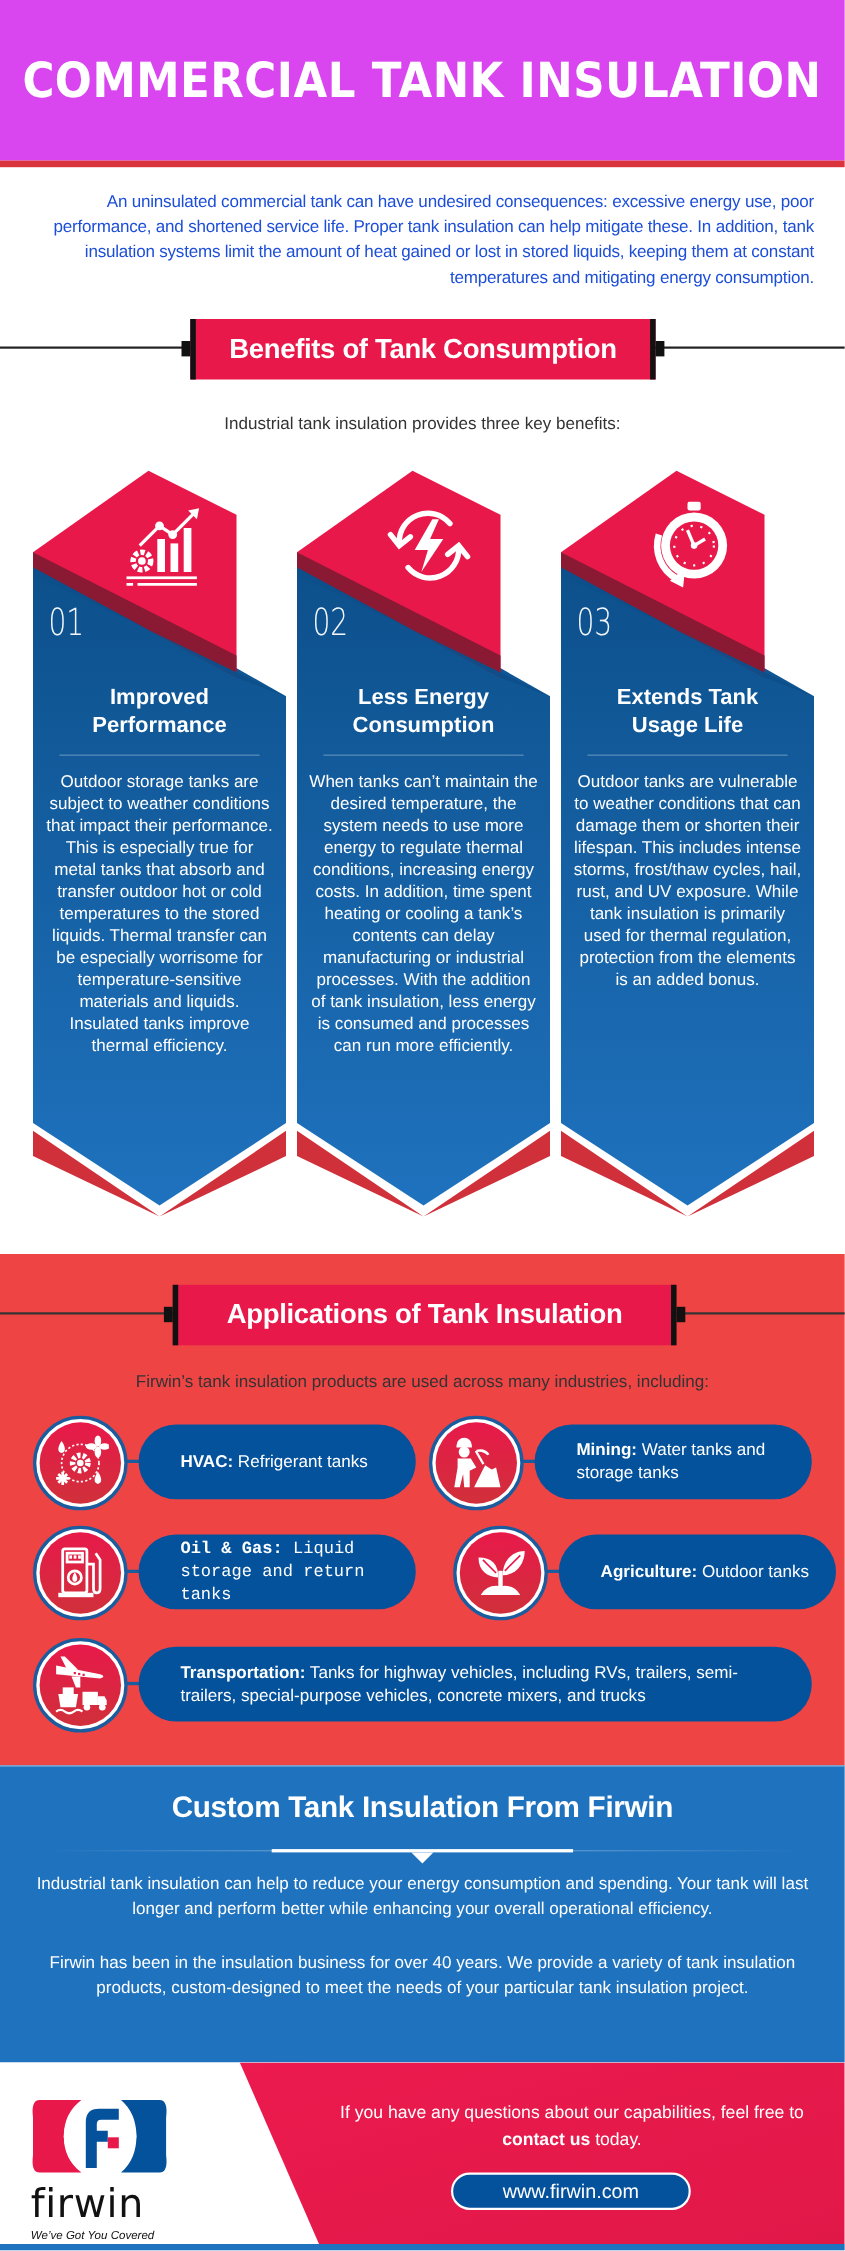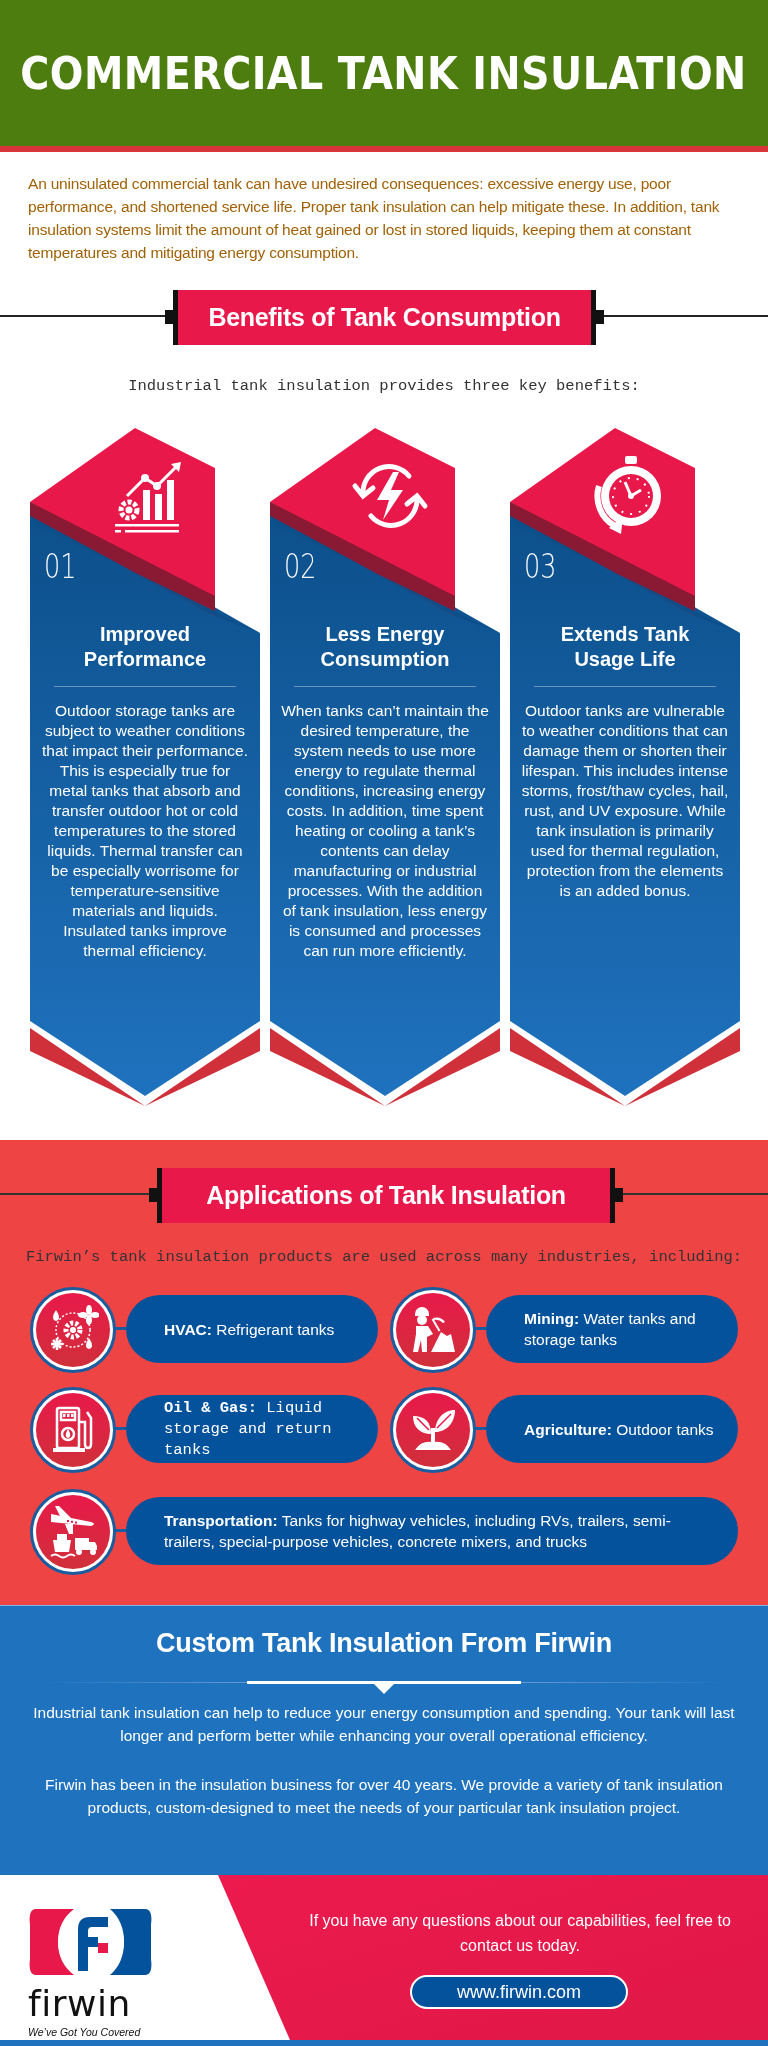--- a/index.html
+++ b/index.html
@@ -1,34 +1,34 @@
 <!DOCTYPE html>
 <html><head>
 <meta charset="utf-8">
 <style>
   * { box-sizing: border-box; margin: 0; padding: 0; }
   html, body { width: 768px; background: #ffffff; }
   body { font-family: "Liberation Sans", sans-serif; color: #333; position: relative; width: 768px; height: 2046px; overflow: hidden; }
 
   
-  .header { position: absolute; left: 0; top: 0; width: 768px; height: 146px; background: #4d7c0f; display: flex; align-items: center; justify-content: center; }
+  .header { position: absolute; left: 0; top: 0; width: 768px; height: 146px; background: #d946ef; display: flex; align-items: center; justify-content: center; }
   .header h1 { color: #fff; font-family: "DejaVu Sans", sans-serif; font-weight: bold; font-size: 44px; letter-spacing: 0.5px; transform: scaleX(0.9); white-space: nowrap; }
   .header-stripe { position: absolute; left: 0; top: 146px; width: 768px; height: 6px; background: #d9343b; }
 
-  .intro { position: absolute; left: 28px; top: 172px; width: 712px; text-align: left; font-size: 15.5px; line-height: 23px; color: #a16207; letter-spacing: -0.2px; }
+  .intro { position: absolute; left: 28px; top: 172px; width: 712px; text-align: right; font-size: 15.5px; line-height: 23px; color: #1d4ed8; letter-spacing: -0.2px; }
 
   
   .banner-line { position: absolute; left: 0; width: 768px; height: 2px; background: #222; }
   .banner { position: absolute; height: 55px; background: #e8194a; border-left: 5px solid #111; border-right: 5px solid #111; display: flex; align-items: center; justify-content: center; }
   .banner .nub-l, .banner .nub-r { position: absolute; top: 20px; width: 8px; height: 14px; background: #111; }
   .banner .nub-l { left: -13px; }
   .banner .nub-r { right: -13px; }
   .banner span { color: #fff; font-weight: bold; font-size: 25px; font-family: "Liberation Sans", sans-serif; letter-spacing: -0.3px; }
 
-  .subline { position: absolute; left: 0; width: 768px; text-align: center; font-size: 15.5px; color: #333; font-family: Liberation Mono, monospace; }
+  .subline { position: absolute; left: 0; width: 768px; text-align: center; font-size: 15.5px; color: #333; }
 
   
   .card { position: absolute; top: 426px; width: 230px; height: 680px; }
   .card svg.shape { position: absolute; left: 0; top: 0; }
   .card .num { position: absolute; left: 14px; top: 120px; color: #fff; font-size: 34px; font-weight: 300; font-family: "DejaVu Sans", sans-serif; transform: scaleX(0.75); transform-origin: left; opacity: 0.95; }
   .card .icon { position: absolute; left: 75px; top: 30px; width: 90px; height: 80px; }
   .card .title { position: absolute; left: 0; top: 196px; width: 230px; text-align: center; color: #fff; font-weight: bold; font-size: 20px; line-height: 25px; }
   .card .rule { position: absolute; left: 24px; top: 260px; width: 182px; height: 1px; background: rgba(255,255,255,0.35); }
   .card .body { position: absolute; left: 10px; top: 275px; width: 210px; text-align: center; color: #fff; font-size: 15.5px; line-height: 20px; }
 
@@ -50,21 +50,21 @@
   .custom p { position: absolute; left: 30px; width: 708px; text-align: center; color: #fff; font-size: 15.5px; line-height: 23px; }
 
   
   .footer { position: absolute; left: 0; top: 1875px; width: 768px; height: 165px; background: #fff; }
   .footer .redpanel { position: absolute; left: 0; top: 0; }
   .footer .bottom-stripe { position: absolute; left: 0; top: 165px; width: 768px; height: 6px; background: #1f72be; }
   .logo { position: absolute; left: 28px; top: 30px; width: 125px; }
   .logo .word { position: absolute; left: 0; top: 78px; font-size: 36px; font-family: "DejaVu Sans", sans-serif; color: #111; letter-spacing: 0.5px; }
   .logo .tag { position: absolute; left: 0; top: 121px; font-size: 10.5px; font-style: italic; color: #111; white-space: nowrap; }
   .cta { position: absolute; left: 300px; top: 33px; width: 440px; text-align: center; color: #fff; font-size: 16px; line-height: 25px; }
-  .cta b { font-weight: normal; }
+  .cta b { font-weight: bold; }
   .url-btn { position: absolute; left: 410px; top: 100px; width: 218px; height: 34px; border-radius: 17px; background: #04529c; border: 2px solid #fff; color: #fff; font-size: 18px; display: flex; align-items: center; justify-content: center; }
 </style>
 </head>
 <body>
 
 <div class="header">
   <h1>COMMERCIAL TANK INSULATION</h1>
 </div>
 <div class="header-stripe"></div>
 
@@ -269,21 +269,21 @@
             </g>
       </svg>
     </div>
       </div>
     <div class="connector"></div>
     <div class="pill" style="width:252px;font-family:Liberation Mono, monospace;">
       <span><b>Oil &amp; Gas:</b><span> Liquid storage and return tanks</span></span>
     </div>
   </div>
 
-  <div class="app" style="left:390px; top:255px; width:348px;">
+  <div class="app" style="left:412px; top:255px; width:348px;">
     <div class="circle">
         <div class="inner">
       <svg width="52" height="52" viewBox="0 0 52 52">
         <g fill="#fff">
           <path d="M24,30 C14,30 6,24 6,12 C18,12 24,18 24,30Z"></path>
           <path d="M28,28 C28,16 36,6 48,6 C48,18 40,28 28,28Z"></path>
           <rect x="24" y="24" width="4" height="16"></rect>
           <path d="M8,46 Q14,36 26,38 Q38,36 44,46Z"></path>
         </g>
         <path d="M10,14 L22,26" stroke="#e8194a" stroke-width="1.5"></path>

